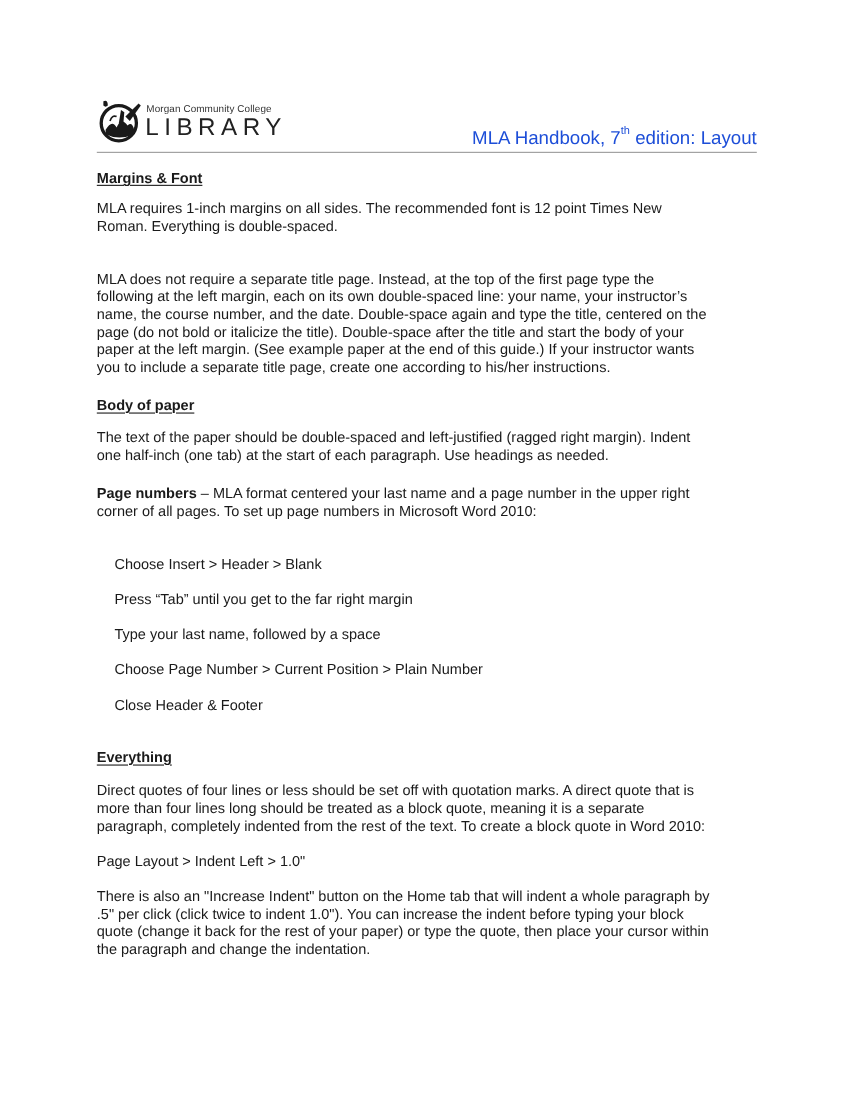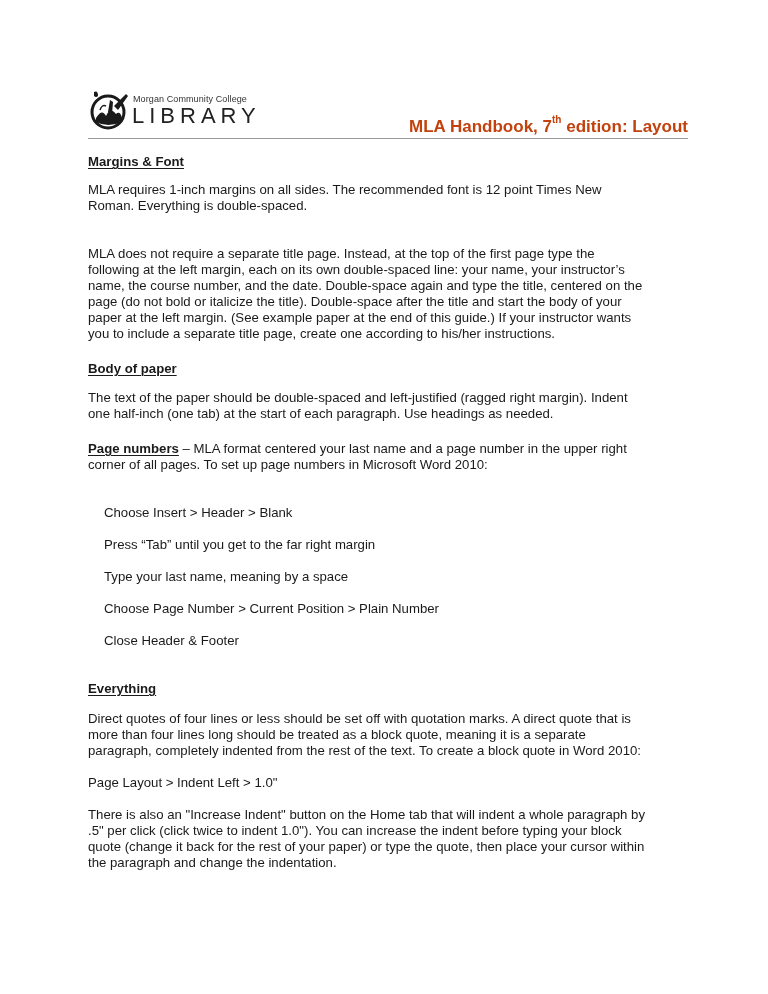--- a/index.html
+++ b/index.html
@@ -53,22 +53,22 @@
     letter-spacing: 5px;
     color: #222;
     font-weight: normal;
     white-space: nowrap;
   }
   .doc-title {
     position: absolute;
     right: 0;
     top: 30px;
     font-size: 17px;
-    font-weight: bold;
-    color: #c2410c;
+    font-weight: normal;
+    color: #1d4ed8;
     white-space: nowrap;
   }
   .doc-title sup {
     font-size: 10px;
     position: relative;
     top: -2px;
   }
   .rule {
     position: absolute;
     left: 88px;
@@ -89,21 +89,20 @@
     margin: 0;
   }
   .h {
     font-weight: bold;
     text-decoration: underline;
     text-underline-offset: 2px;
     text-decoration-thickness: 1px;
   }
   .inline-h {
     font-weight: bold;
-    text-decoration: underline;
     text-underline-offset: 2px;
   }
   .steps p { margin: 16px; }
 </style>
 </head>
 <body>
 
 <div class="page">
 
   <div class="header">
@@ -150,21 +149,21 @@
     <div style="height:19px"></div>
 
     <p>
       <span class="inline-h">Page numbers</span><span> – MLA format centered your last name and a page number in the upper right</span>
     </p>
     <p>corner of all pages.  To set up page numbers in Microsoft Word 2010:</p>
     <div style="height:16px"></div>
     <div class="steps">
       <p>Choose Insert &gt; Header &gt; Blank</p>
       <p>Press “Tab” until you get to the far right margin</p>
-      <p>Type your last name, meaning by a space</p>
+      <p>Type your last name, followed by a space</p>
       <p>Choose Page Number &gt; Current Position &gt; Plain Number</p>
       <p>Close Header &amp; Footer</p>
     </div>
     <div style="height:16px"></div>
 
     <p class="h">Everything</p>
     <div style="height:14px"></div>
     <p>Direct quotes of four lines or less should be set off with quotation marks.  A direct quote that is</p>
     <p>more than four lines long should be treated as a block quote, meaning it is a separate</p>
     <p>paragraph, completely indented from the rest of the text.  To create a block quote in Word 2010:</p>

